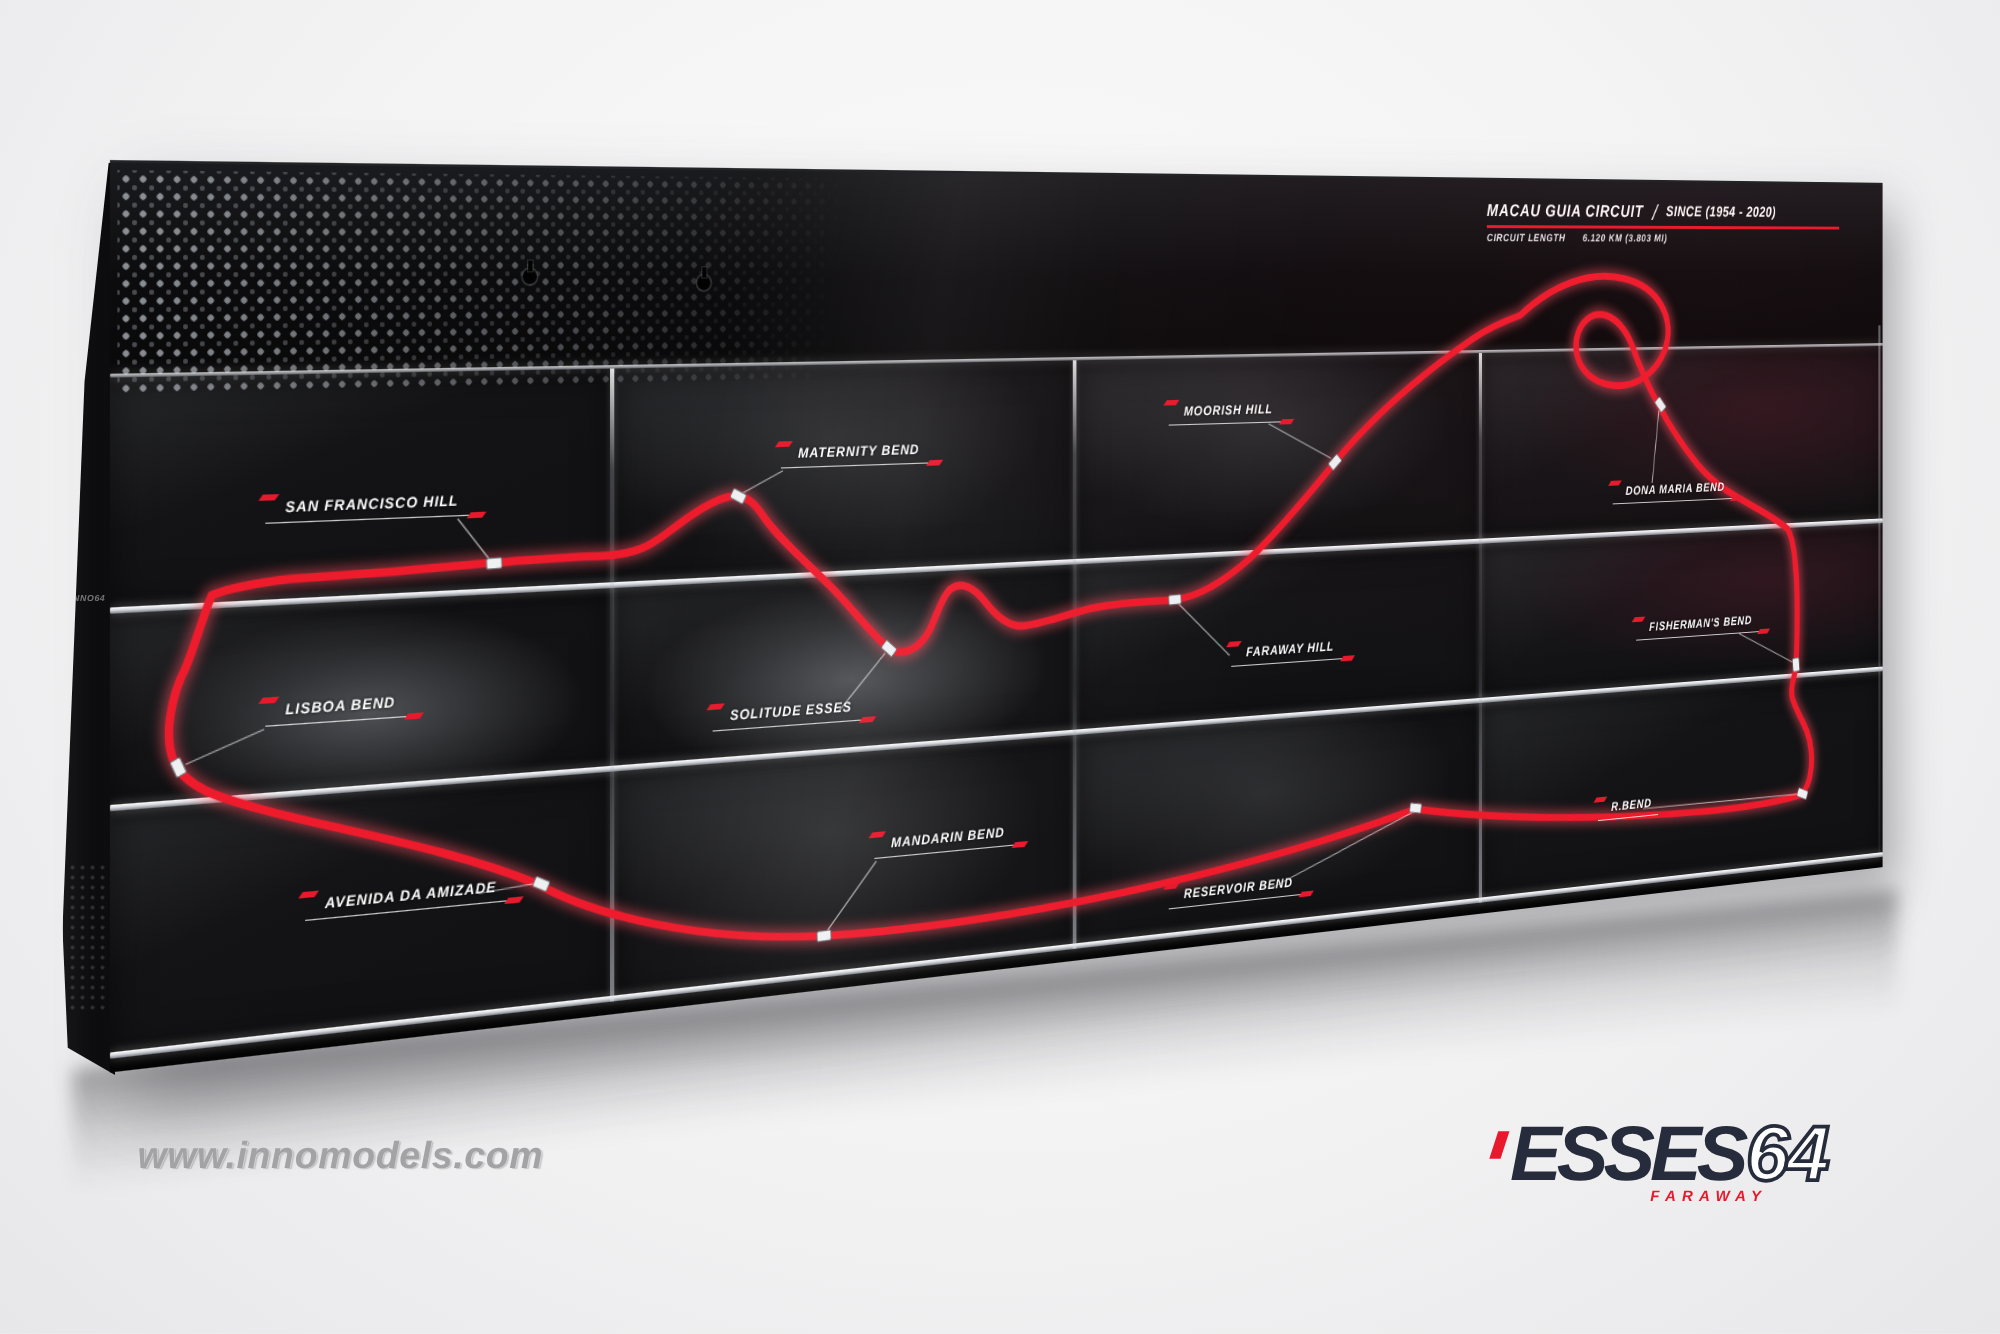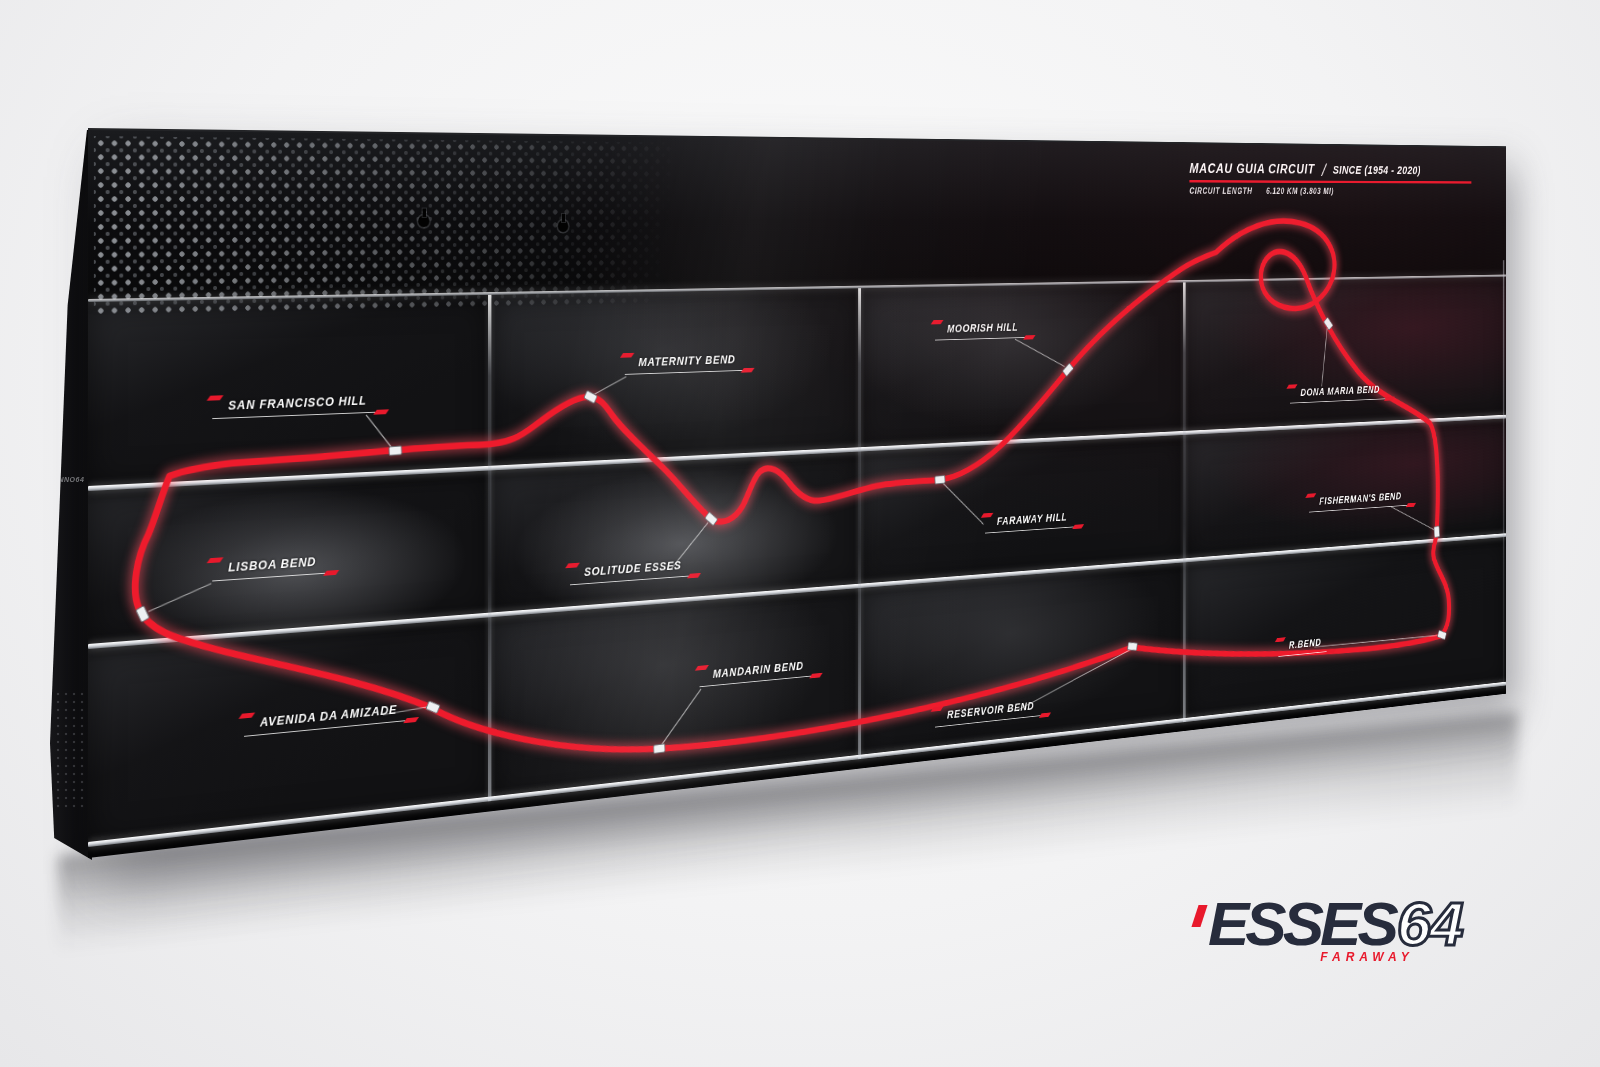--- a/index.html
+++ b/index.html
@@ -240,20 +240,21 @@
       <div class="corner-label" style="left:1082px;top:444px;">FARAWAY HILL</div>
       <div class="corner-label" style="left:1580px;top:446px;">FISHERMAN'S BEND</div>
       <div class="corner-label" style="left:163px;top:600px;">AVENIDA DA AMIZADE</div>
       <div class="corner-label" style="left:696px;top:594px;">MANDARIN BEND</div>
       <div class="corner-label" style="left:1011px;top:668px;">RESERVOIR BEND</div>
       <div class="corner-label" style="left:1530px;top:626px;">R.BEND</div>
 
     </div>
   </div>
 
+  <div class="watermark">www.innomodels.com</div>
 
   <div class="brand">
     <span class="red-tick"></span>
     <span class="inno">ESSES</span><span class="six4">64</span>
     <span class="models">FARAWAY</span>
   </div>
 
 </div>
 
 </body></html>

